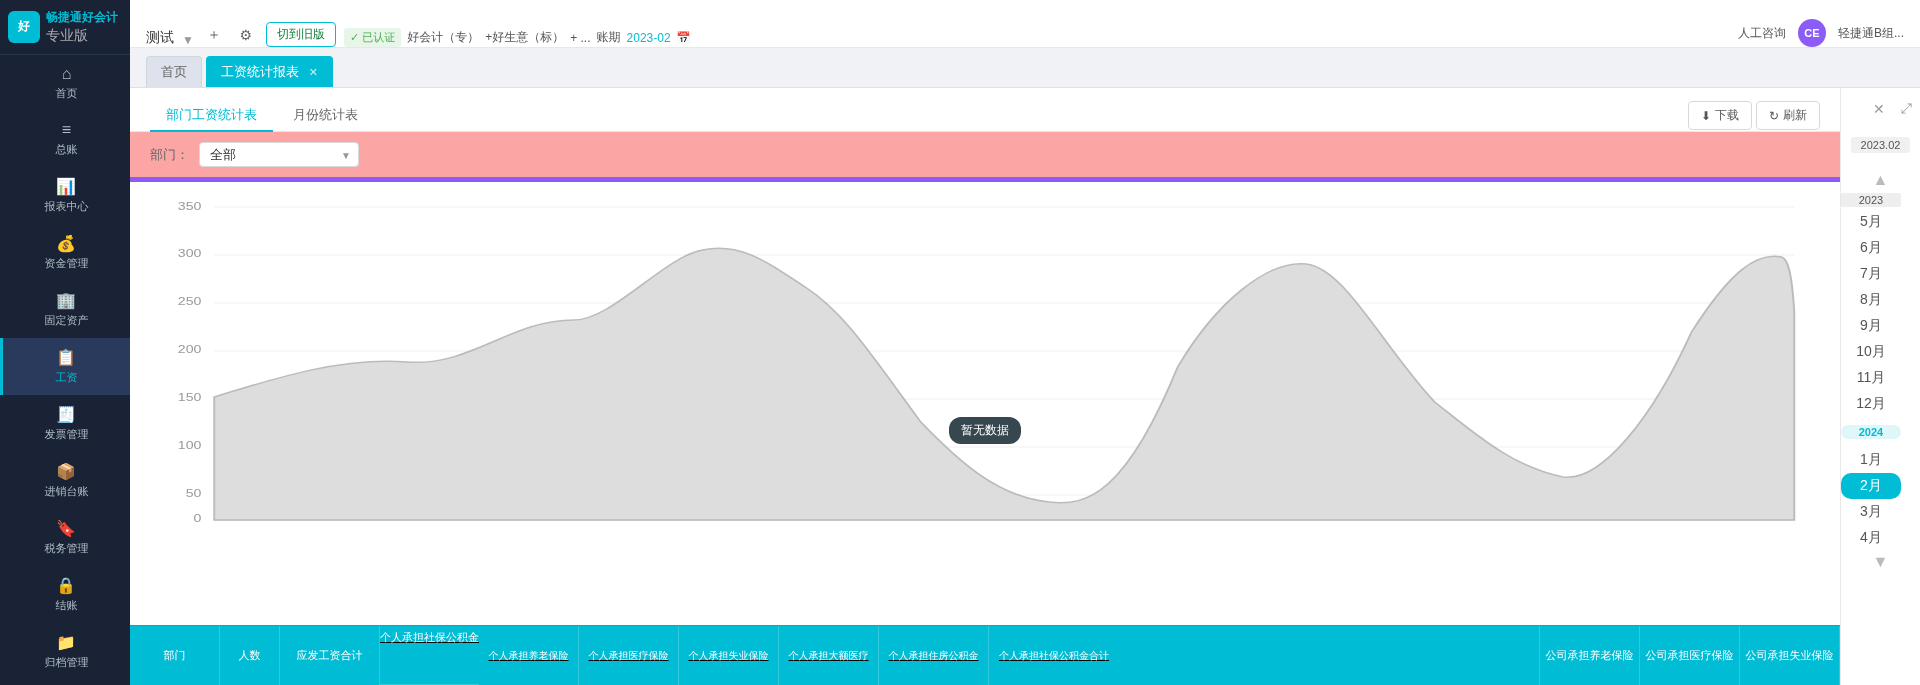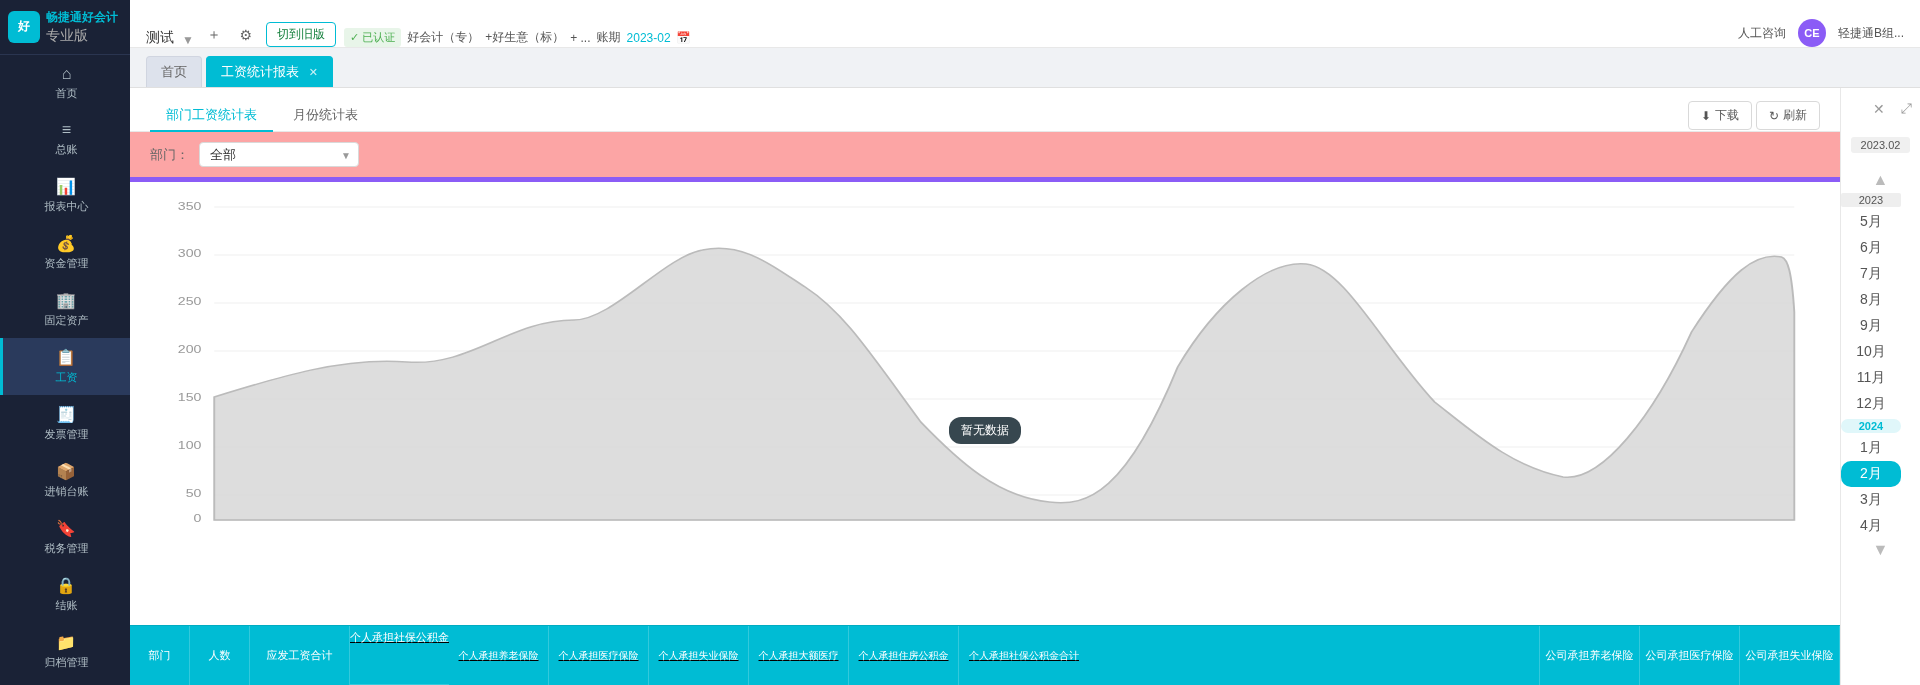--- a/index.html
+++ b/index.html
@@ -562,21 +562,21 @@
           " fill="#d8d8d8" stroke="#b0b0b0" stroke-width="1.5" opacity="0.85"></path>
         </svg>
 
         
         <div class="chart-tooltip">
           <span>暂无数据</span>
         </div>
       </div>
 
       <div class="table-header-area">
-        <div class="table-col" style="width:60px;">
+        <div class="table-col" style="width:90px;">
           <span>部门</span>
         </div>
         <div class="table-col" style="width:60px;">
           <span>人数</span>
         </div>
         <div class="table-col" style="width:100px;">
           <span>应发工资合计</span>
         </div>
 
         <div class="table-col-group" style="flex:1;">
@@ -617,21 +617,21 @@
             <div class="month-item">6月</div>
             <div class="month-item">7月</div>
             <div class="month-item">8月</div>
             <div class="month-item">9月</div>
             <div class="month-item">10月</div>
             <div class="month-item">11月</div>
             <div class="month-item">12月</div>
           </div>
       </div>
       <div class="year-section">
-        <div style="font-size:11px;color:#00bcd4;background:#e0f7fa;padding:1px 12px;border-radius:10px;margin:2px 0;width:60px;text-align:center;font-weight:bold;">2024</div>
+        <div style="font-size:11px;color:#00bcd4;background:#e0f7fa;padding:1px 12px;border-radius:10px;margin:8px 0;width:60px;text-align:center;font-weight:bold;">2024</div>
         <div id="months-2024-container">
             <div class="month-item">1月</div>
             <div class="month-item active">2月</div>
             <div class="month-item">3月</div>
             <div class="month-item">4月</div>
           </div>
       </div>
       <div class="nav-down-btn">▼</div>
     </div>
   </div>

